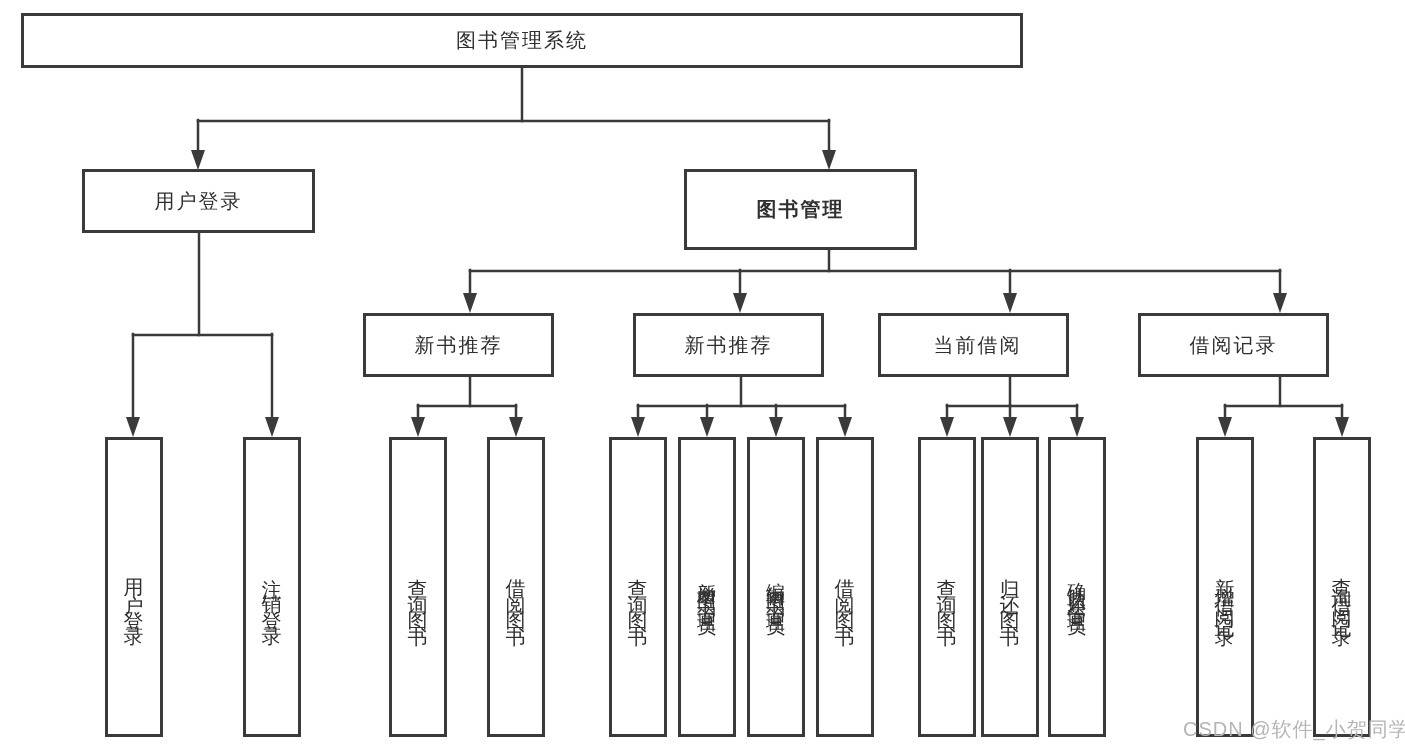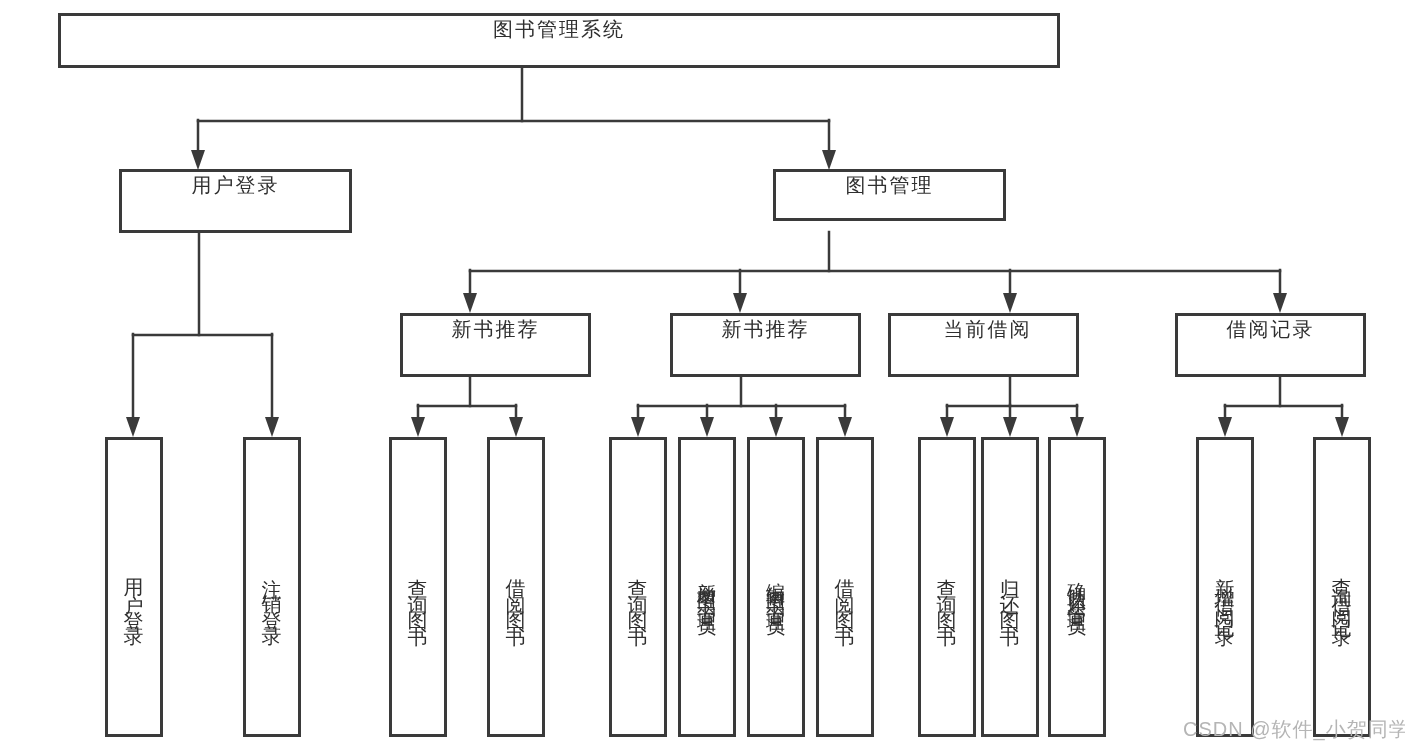--- a/index.html
+++ b/index.html
@@ -17,37 +17,37 @@
     left: 0; top: 0;
     width: 1405px; height: 747px;
     z-index: 0;
   }
   .hbox {
     position: absolute;
     box-sizing: border-box;
     background: #ffffff;
     border: 3px solid #3a3a3a;
     display: flex;
+    align-items: center;
     justify-content: center;
     z-index: 1;
-    margin-left: 37px;
   }
   .hbox span {
     font-size: 20px;
     color: #2f2f2f;
     letter-spacing: 2px;
     white-space: nowrap;
   }
   .root  { left: 21px;  top: 13px;  width: 1002px; height: 55px; }
   .lvl2a { left: 82px;  top: 169px; width: 233px;  height: 64px; }
-  .lvl2b { left: 736px; top: 169px; width: 233px;  height: 52px; }
+  .lvl2b { left: 684px; top: 169px; width: 233px;  height: 81px; font-weight: bold; }
   .mod   { top: 313px; width: 191px; height: 64px; }
   .mod1  { left: 363px; }
   .mod2  { left: 633px; }
-  .mod3  { left: 851px; padding-left: 8px; }
+  .mod3  { left: 878px; padding-left: 8px; }
   .mod4  { left: 1138px; }
   .leaf {
     position: absolute;
     box-sizing: border-box;
     top: 437px;
     width: 58px;
     height: 300px;
     background: #ffffff;
     border: 3px solid #3a3a3a;
     display: flex;

